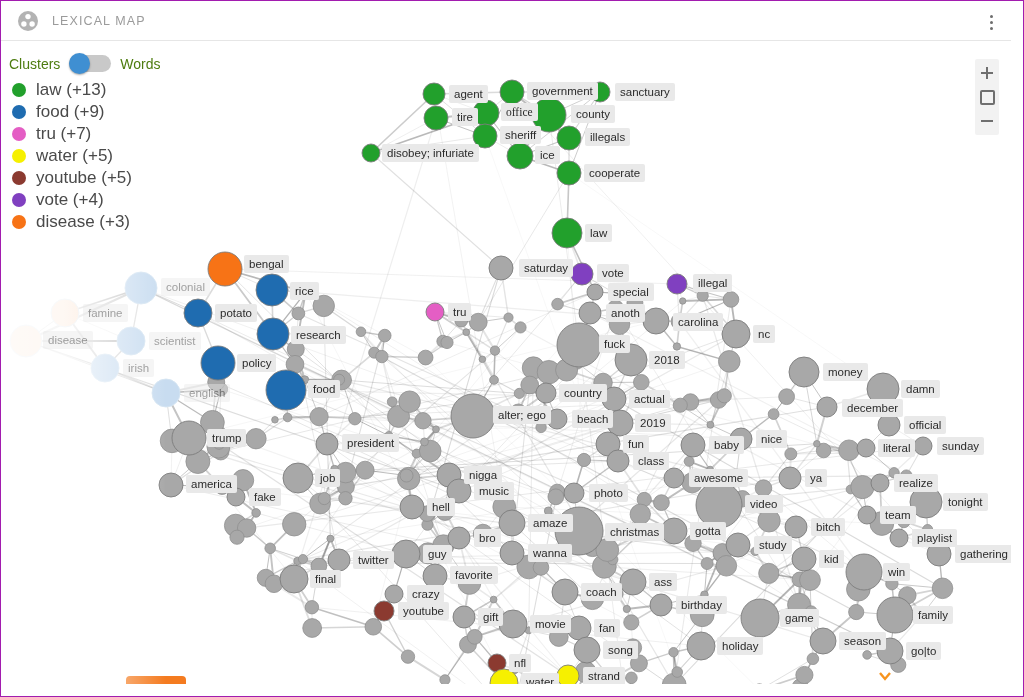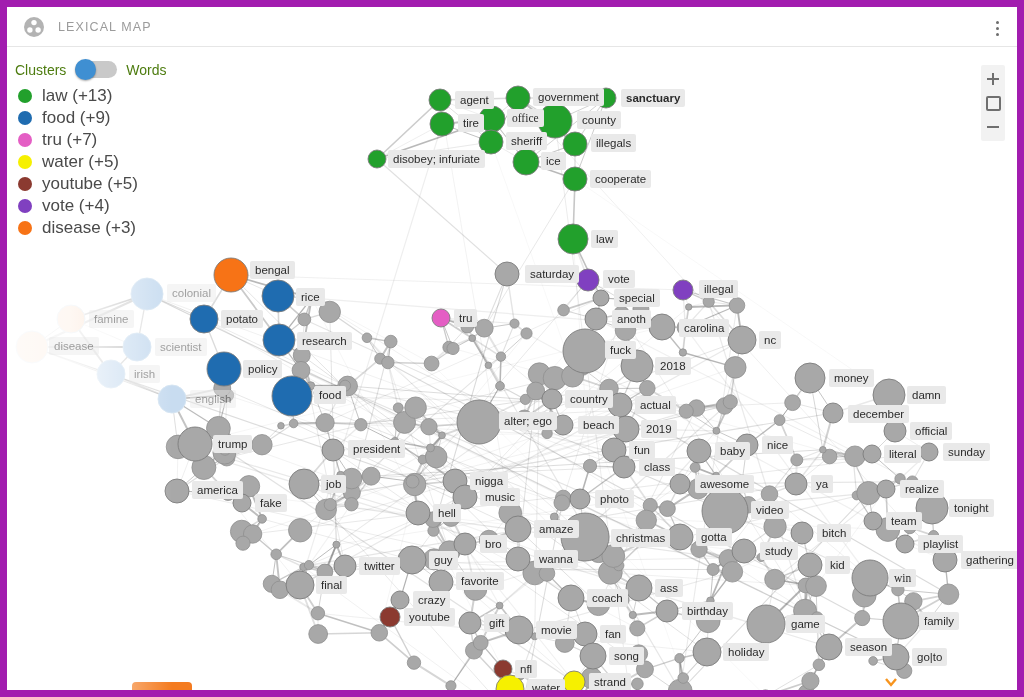--- a/index.html
+++ b/index.html
@@ -2,21 +2,21 @@
 <html><head>
 <meta charset="utf-8">
 <style>
   html,body{margin:0;padding:0;background:#ffffff;}
   body{
     width:1024px;height:697px;overflow:hidden;
     font-family:"Liberation Sans","DejaVu Sans",sans-serif;
   }
   #frame{
     position:relative;width:1024px;height:697px;box-sizing:border-box;
-    border:7px solid #a21caf;background:#ffffff;text-align:center;
+    border:1px solid #a21caf;background:#ffffff;text-align:center;
   }
   
   #header{
     position:absolute;left:0;top:0;width:1010px;height:40px;
     background:#ffffff;border-bottom:1px solid #e6e6e6;
     display:flex;align-items:center;box-sizing:border-box;
   }
   #app-icon{margin-left:16px;width:22px;height:22px;flex:0 0 auto;}
   #app-title{
     margin-left:13px;font-size:12.5px;letter-spacing:1.1px;
@@ -1189,21 +1189,21 @@
           <circle cx="25" cy="300" r="16" fill="#fadcc4" stroke="#d5e4f2" stroke-width="0.9"></circle>
           <circle cx="130" cy="300" r="14" fill="#c8dcf0" stroke="#d5e4f2" stroke-width="0.9"></circle>
           <circle cx="104" cy="327" r="14" fill="#c8dcf0" stroke="#d5e4f2" stroke-width="0.9"></circle>
           <circle cx="165" cy="352" r="14" fill="#c8dcf0" stroke="#d5e4f2" stroke-width="0.9"></circle>
         </g>
     </svg>
 
     <div id="labels-layer" style="position:absolute;left:0;top:0;width:1010px;height:643px;z-index:30;">
         <div class="nlabel" style="left: 448px; top: 53px;">agent</div>
         <div class="nlabel" style="left: 526px; top: 50px;">government</div>
-        <div class="nlabel" style="left: 614px; top: 51px; font-weight: bold;">sanctuary</div>
+        <div class="nlabel" style="left: 614px; top: 51px;">sanctuary</div>
         <div class="nlabel" style="left: 451px; top: 76px;">tire</div>
         <div class="nlabel" style="left: 500px; top: 71px; font-family: Liberation Serif, serif;">office</div>
         <div class="nlabel" style="left: 570px; top: 73px;">county</div>
         <div class="nlabel" style="left: 499px; top: 94px;">sheriff</div>
         <div class="nlabel" style="left: 584px; top: 96px;">illegals</div>
         <div class="nlabel" style="left: 534px; top: 114px;">ice</div>
         <div class="nlabel" style="left: 381px; top: 112px;">disobey; infuriate</div>
         <div class="nlabel" style="left: 583px; top: 132px;">cooperate</div>
         <div class="nlabel" style="left: 584px; top: 192px;">law</div>
         <div class="nlabel" style="left: 518px; top: 227px;">saturday</div>
@@ -1251,21 +1251,21 @@
         <div class="nlabel" style="left: 689px; top: 490px;">gotta</div>
         <div class="nlabel" style="left: 911px; top: 497px;">playlist</div>
         <div class="nlabel" style="left: 473px; top: 497px;">bro</div>
         <div class="nlabel" style="left: 604px; top: 491px;">christmas</div>
         <div class="nlabel" style="left: 753px; top: 504px;">study</div>
         <div class="nlabel" style="left: 954px; top: 513px;">gathering</div>
         <div class="nlabel" style="left: 422px; top: 513px;">guy</div>
         <div class="nlabel" style="left: 527px; top: 512px;">wanna</div>
         <div class="nlabel" style="left: 352px; top: 519px;">twitter</div>
         <div class="nlabel" style="left: 818px; top: 518px;">kid</div>
-        <div class="nlabel" style="left: 882px; top: 531px; font-family: Liberation Serif, serif;">win</div>
+        <div class="nlabel" style="left: 882px; top: 531px;">win</div>
         <div class="nlabel" style="left: 449px; top: 534px;">favorite</div>
         <div class="nlabel" style="left: 648px; top: 541px;">ass</div>
         <div class="nlabel" style="left: 309px; top: 538px;">final</div>
         <div class="nlabel" style="left: 580px; top: 551px;">coach</div>
         <div class="nlabel" style="left: 406px; top: 553px;">crazy</div>
         <div class="nlabel" style="left: 675px; top: 564px;">birthday</div>
         <div class="nlabel" style="left: 397px; top: 570px;">youtube</div>
         <div class="nlabel" style="left: 912px; top: 574px;">family</div>
         <div class="nlabel" style="left: 529px; top: 583px;">movie</div>
         <div class="nlabel" style="left: 779px; top: 577px;">game</div>

